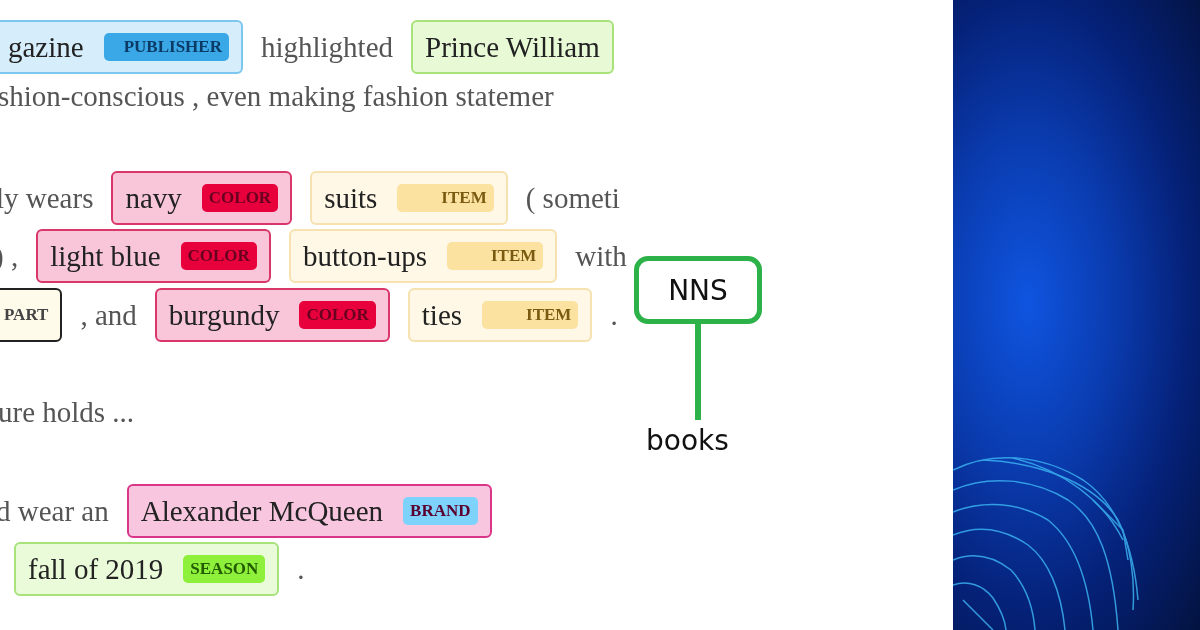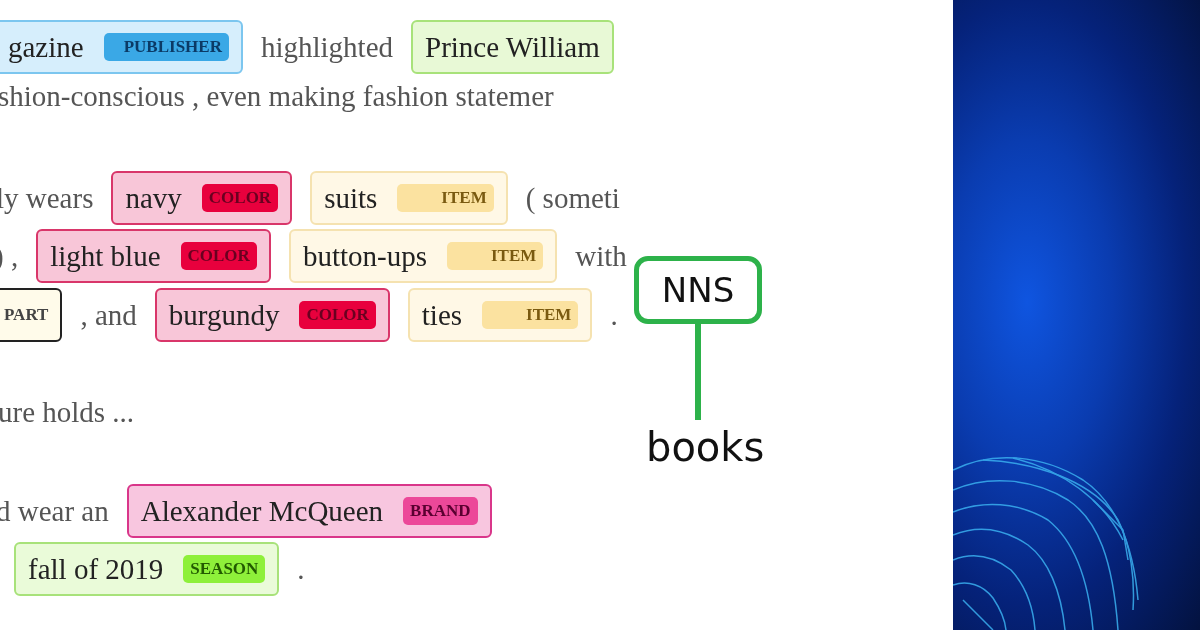--- a/index.html
+++ b/index.html
@@ -12,27 +12,27 @@
   .publisher { background:#d6eefc; border-color:#7cc6ef; }
   .publisher .lbl { background:#3aa8e6; color:#0b3a66;padding-left:20px; }
   .person { background:#e8f9d6; border-color:#a8e27a;align-items:center; }
   .color { background:#f8c6d8; border-color:#d9366a; }
   .color .lbl { background:#e8003d; color:#6a0020; }
   .item { background:#fff8e6; border-color:#f5e2b0;text-align:center; }
   .item .lbl { background:#fbe2a0; color:#7a5a10;padding-left:44px; }
   .part { background:#fffbea; border-color:#222; }
   .part .lbl { background:none; color:#444; margin-left:0; padding:0; }
   .brand { background:#f8c6df; border-color:#d9368a; }
-  .brand .lbl { background:#ec4899; color:#5a0030; }
+  .brand .lbl { background:#7dd3fc; color:#5a0030; }
   .season { background:#eafbd9; border-color:#a8e27a; }
   .season .lbl { background:#8ef03a; color:#225a00; }
   .tree { position:absolute; left:634px; top:256px; }
-  .nns-box { position:absolute; left:0; top:0; width:128px; height:68px; border:5px solid #2db24a; border-radius:14px; box-sizing:border-box; display:flex; align-items:center; justify-content:center; font-family:"DejaVu Sans", sans-serif; font-size:34px; color:#111; background:#fff; }
+  .nns-box { position:absolute; left:0; top:0; width:128px; height:68px; border:5px solid #2db24a; border-radius:14px; box-sizing:border-box; display:flex; align-items:center; justify-content:center; font-family:"DejaVu Sans", sans-serif; font-size:28px; color:#111; background:#fff; }
   .nns-stem { position:absolute; left:61px; top:68px; width:6px; height:96px; background:#2db24a; }
-  .word { position:absolute; left:12px; top:168px; font-family:"DejaVu Sans", sans-serif; font-size:40px; color:#111; }
+  .word { position:absolute; left:12px; top:168px; font-family:"DejaVu Sans", sans-serif; font-size:28px; color:#111; }
   .panel { position:absolute; left:953px; top:0; width:247px; height:630px;
     background: radial-gradient(ellipse at 30% 48%, #0f55e0 0%, #0a3cb0 35%, #05227a 65%, #03123f 100%); overflow:hidden; }
 </style>
 </head>
 <body>
 
 <div class="ner">
   <div class="line" style="top:20px;left:-6px;">
     <span class="ent publisher">
       <span>gazine</span>

